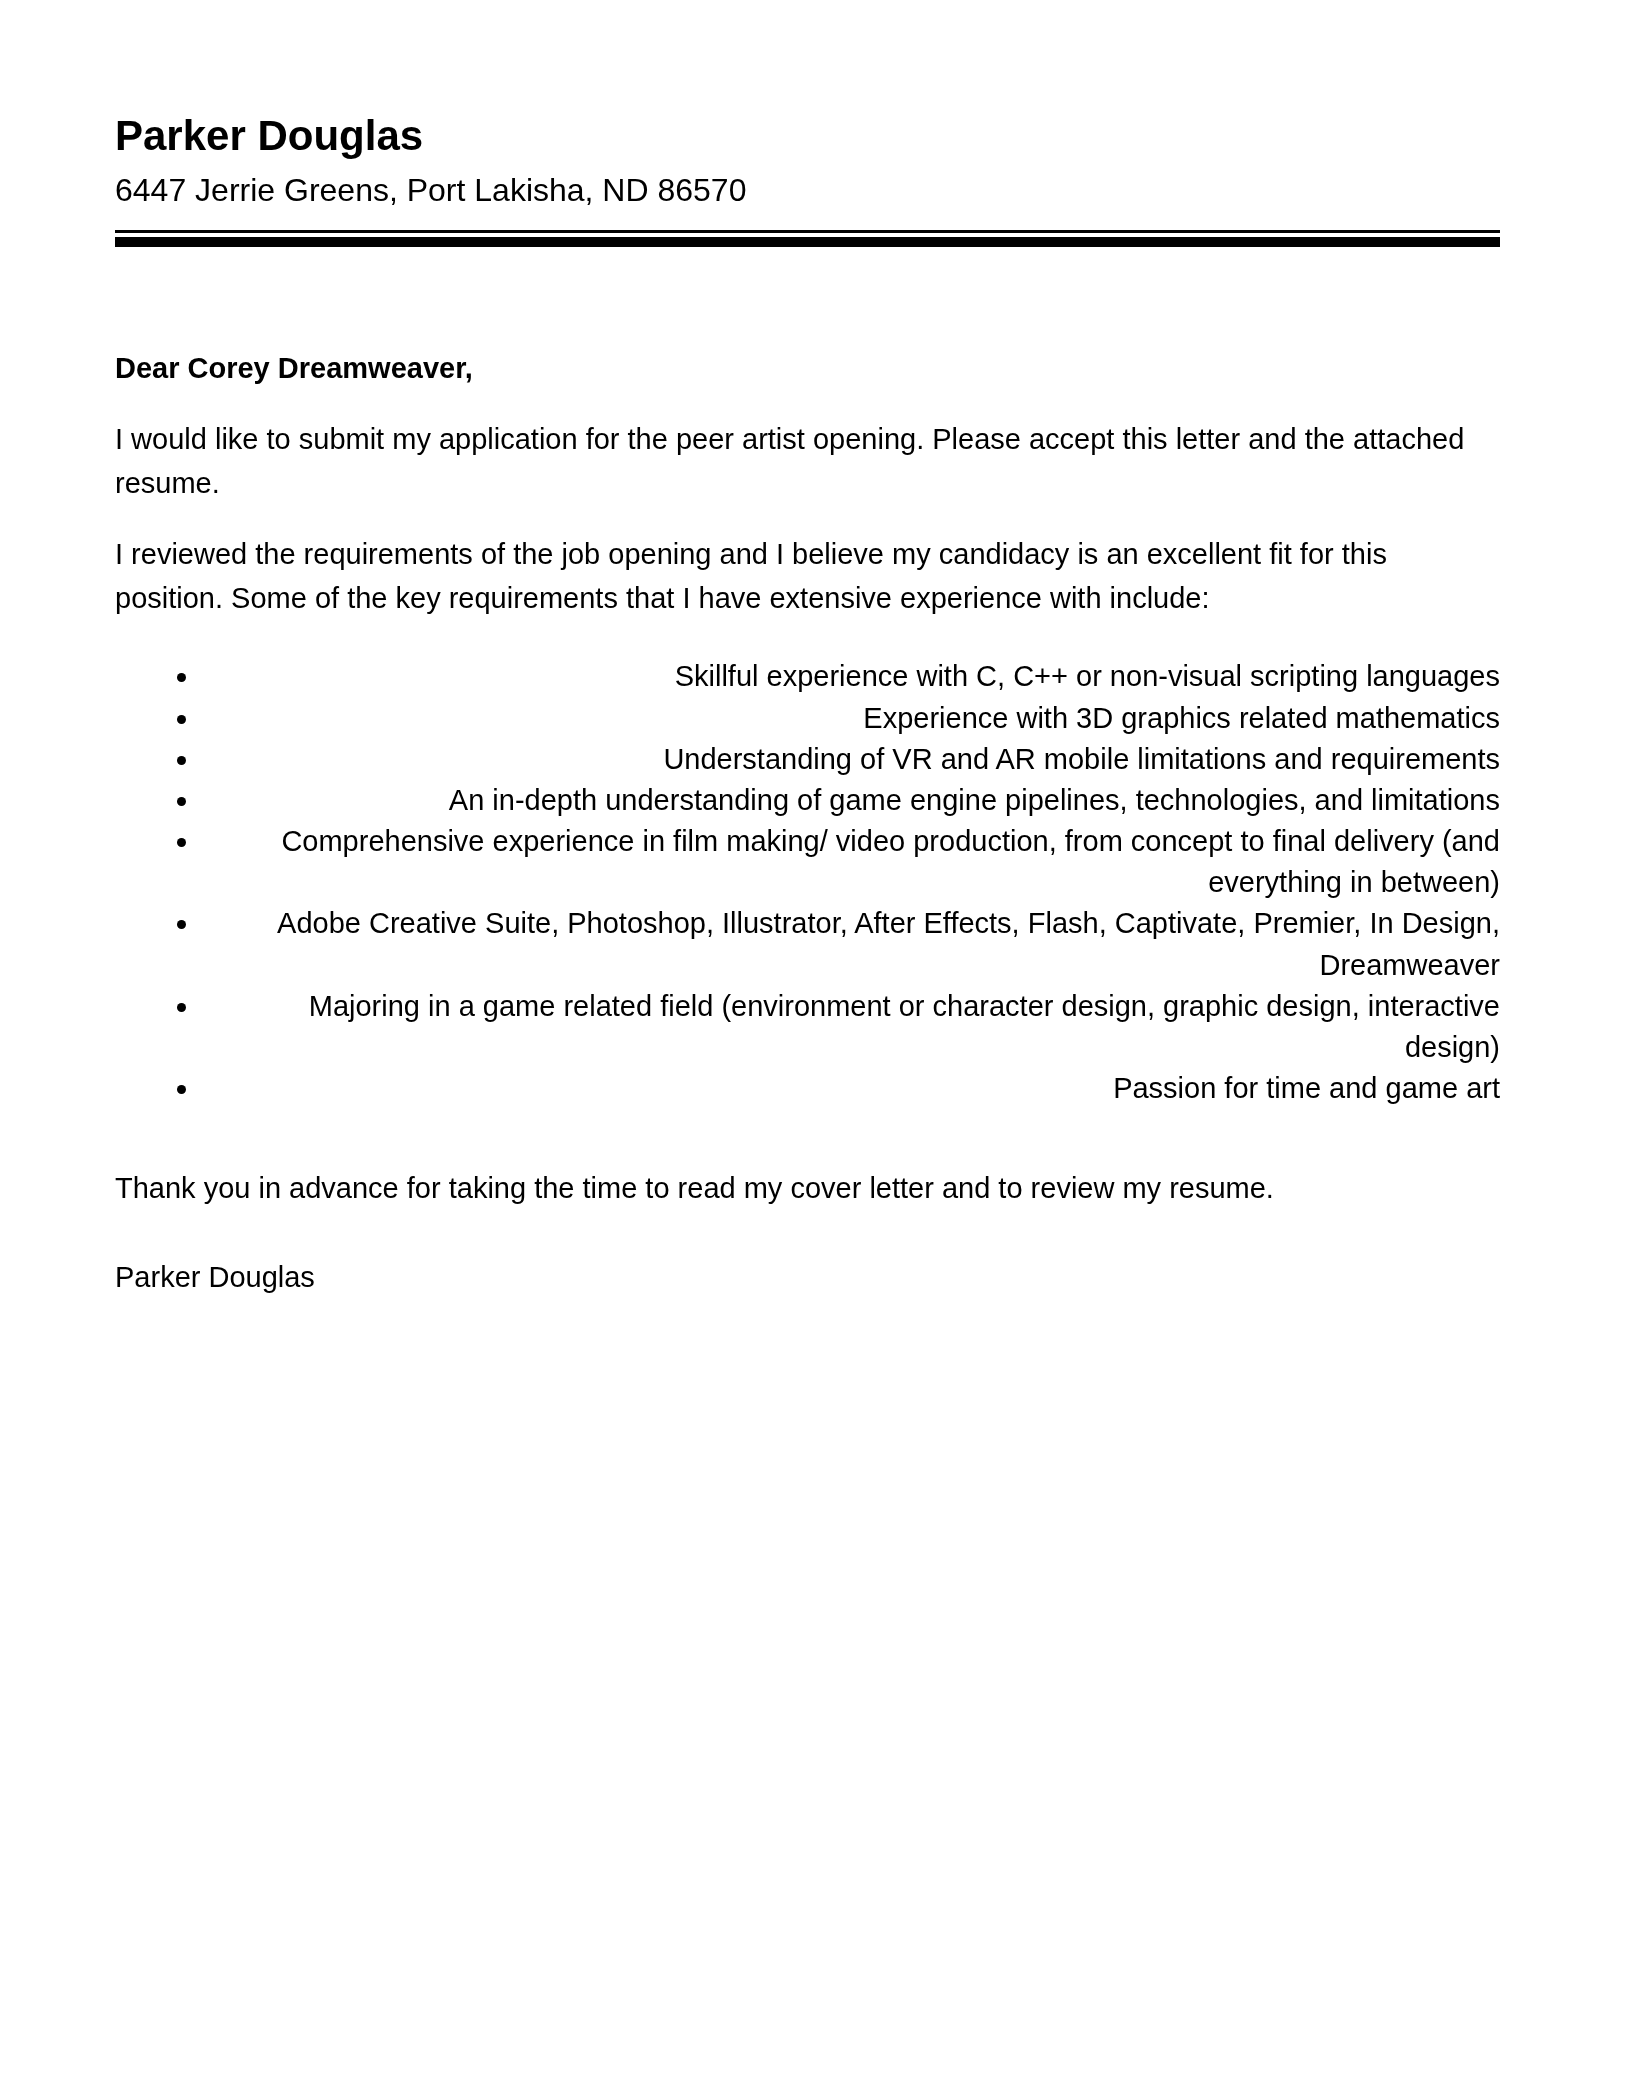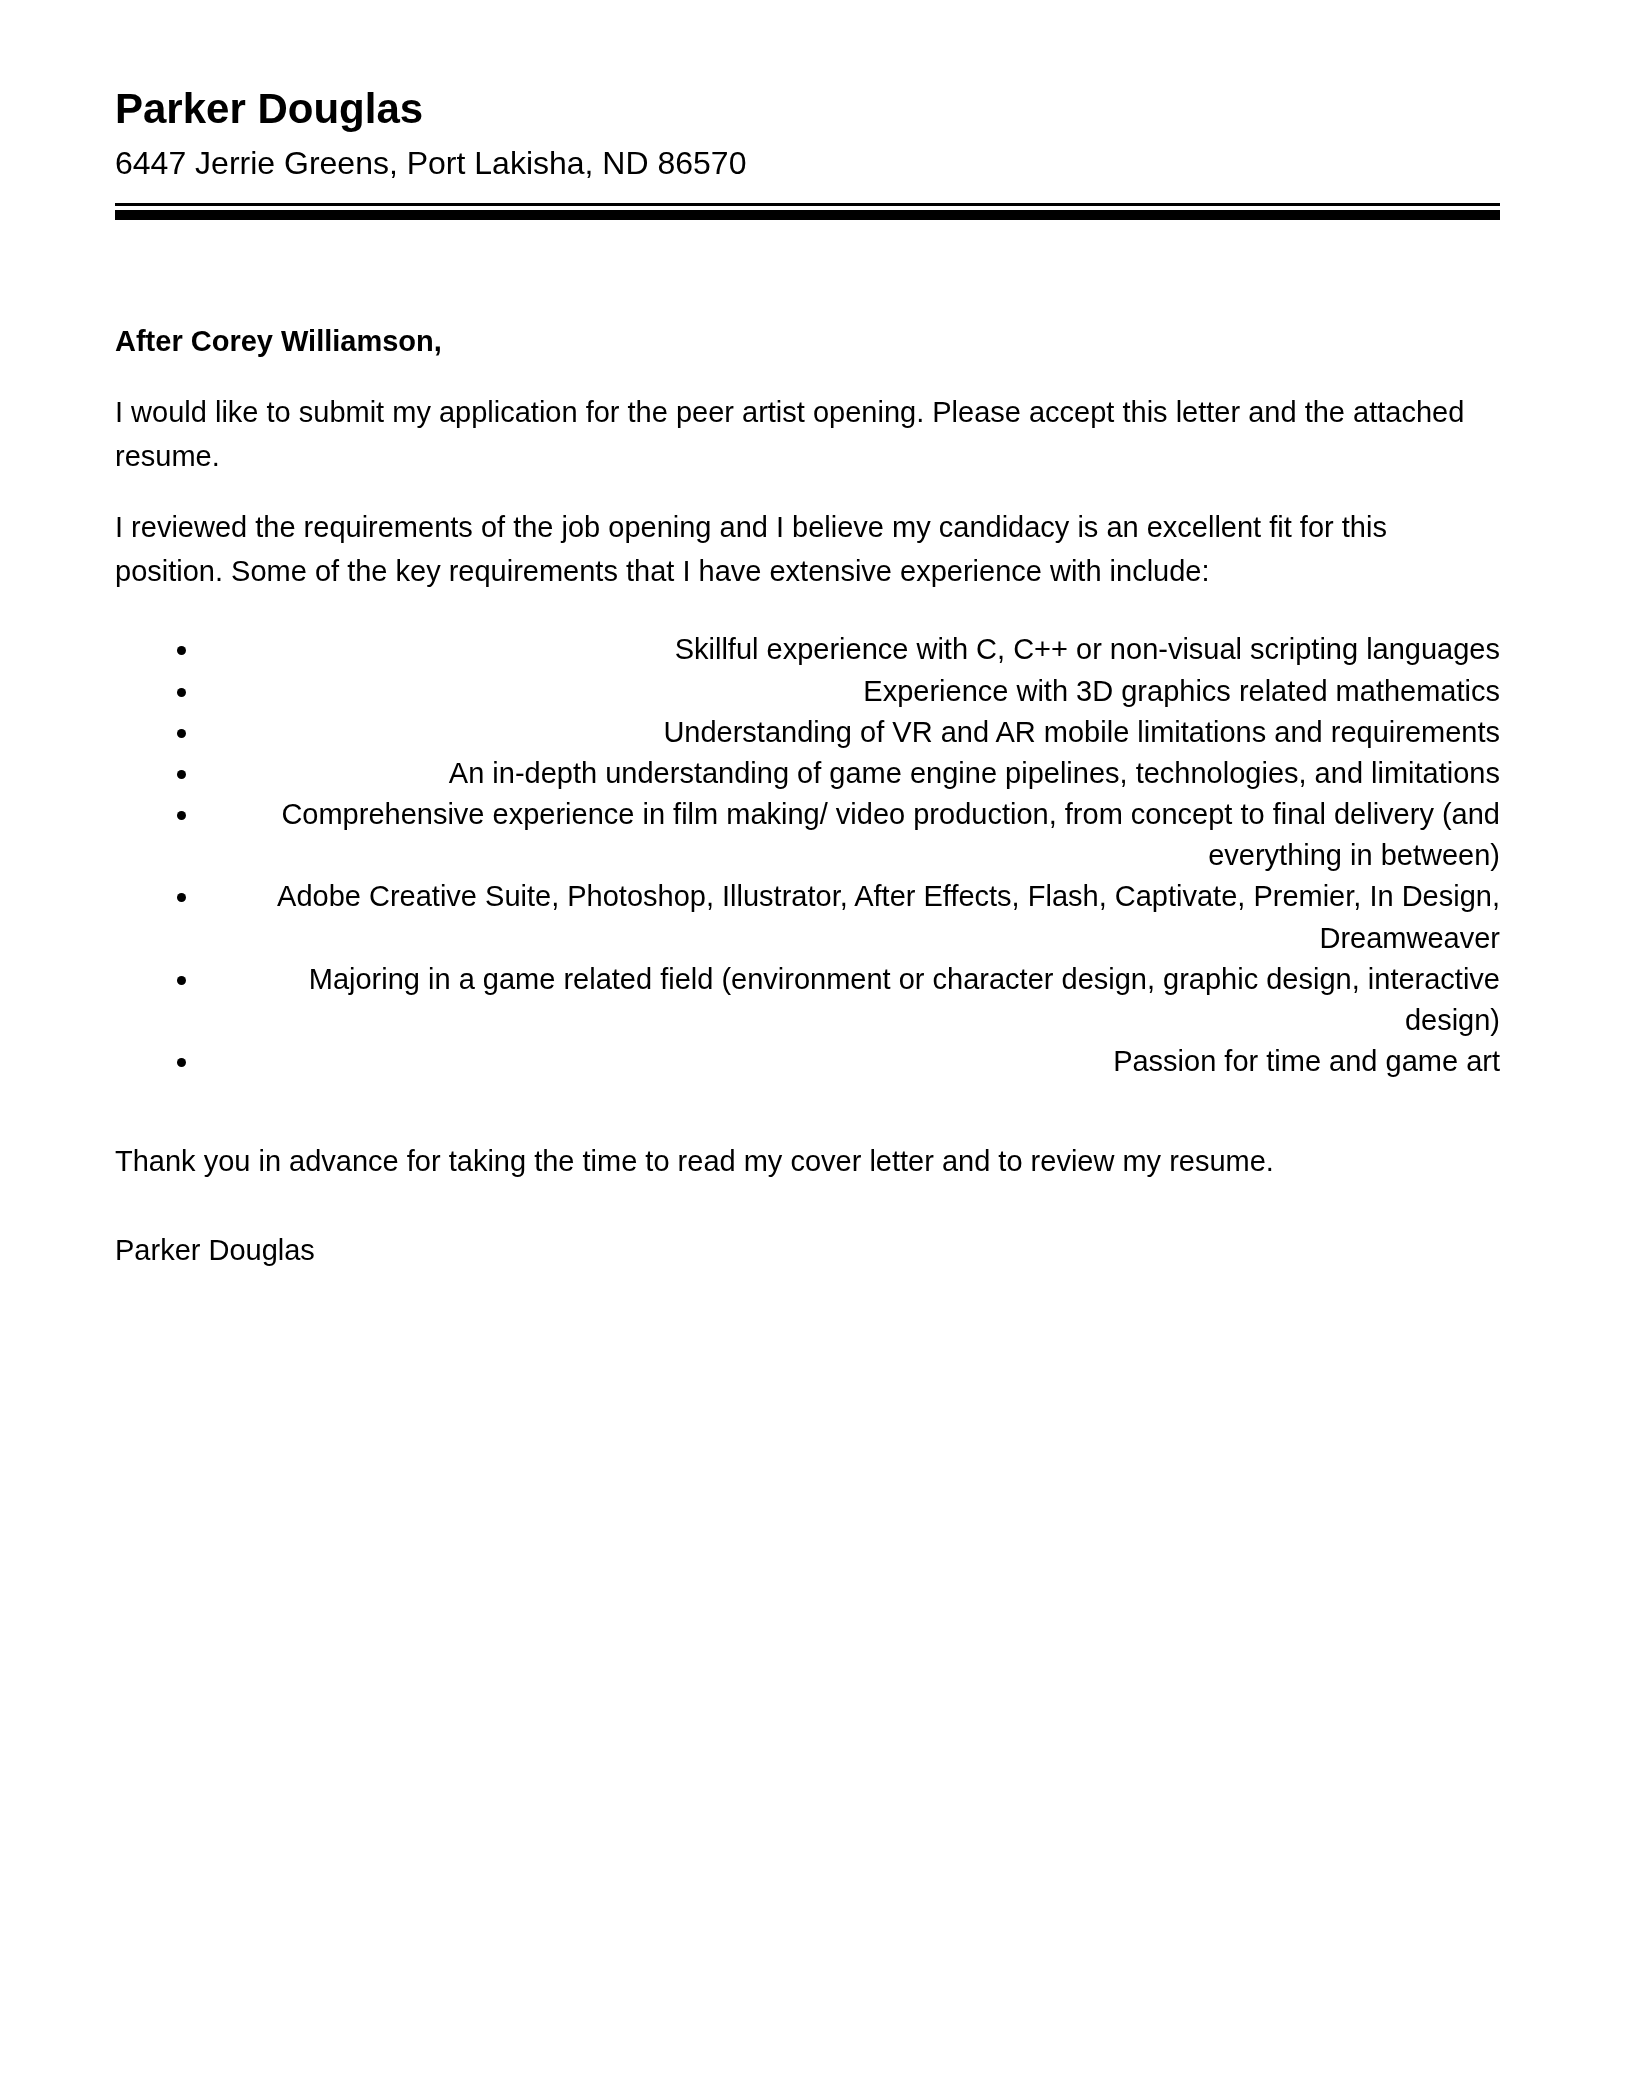--- a/index.html
+++ b/index.html
@@ -8,20 +8,21 @@
     width: 1632px;
     height: 2098px;
     font-family: "Liberation Sans", sans-serif;
     color: #000000;
   }
   .page {
     width: 1632px;
     height: 1614px;
     padding: 85px 132px 60px 115px;
     background: #ffffff;
+    margin-top: 27px;
   }
   .name {
     font-size: 42px;
     font-weight: bold;
     line-height: 1.15;
     margin: 0;
     letter-spacing: 0px;
   }
   .address {
     font-size: 32px;
@@ -67,21 +68,21 @@
     <div class="name">Parker Douglas</div>
     <div class="address">6447 Jerrie Greens, Port Lakisha, ND 86570</div>
     <div class="rule-wrap">
       <div class="rule-thin"></div>
       <div class="rule-gap"></div>
       <div class="rule-thick"></div>
     </div>
   </div>
 
   <div class="letter-body">
-    <p class="salutation">After Corey Williamson,</p>
+    <p class="salutation">Dear Corey Dreamweaver,</p>
 
     <div class="paragraphs">
         <p>I would like to submit my application for the peer artist opening. Please accept this letter and the attached resume.</p>
         <p>I reviewed the requirements of the job opening and I believe my candidacy is an excellent fit for this position. Some of the key requirements that I have extensive experience with include:</p>
       </div>
 
     <ul class="bullets">
         <li>Skillful experience with C, C++ or non-visual scripting languages</li>
         <li>Experience with 3D graphics related mathematics</li>
         <li>Understanding of VR and AR mobile limitations and requirements</li>

